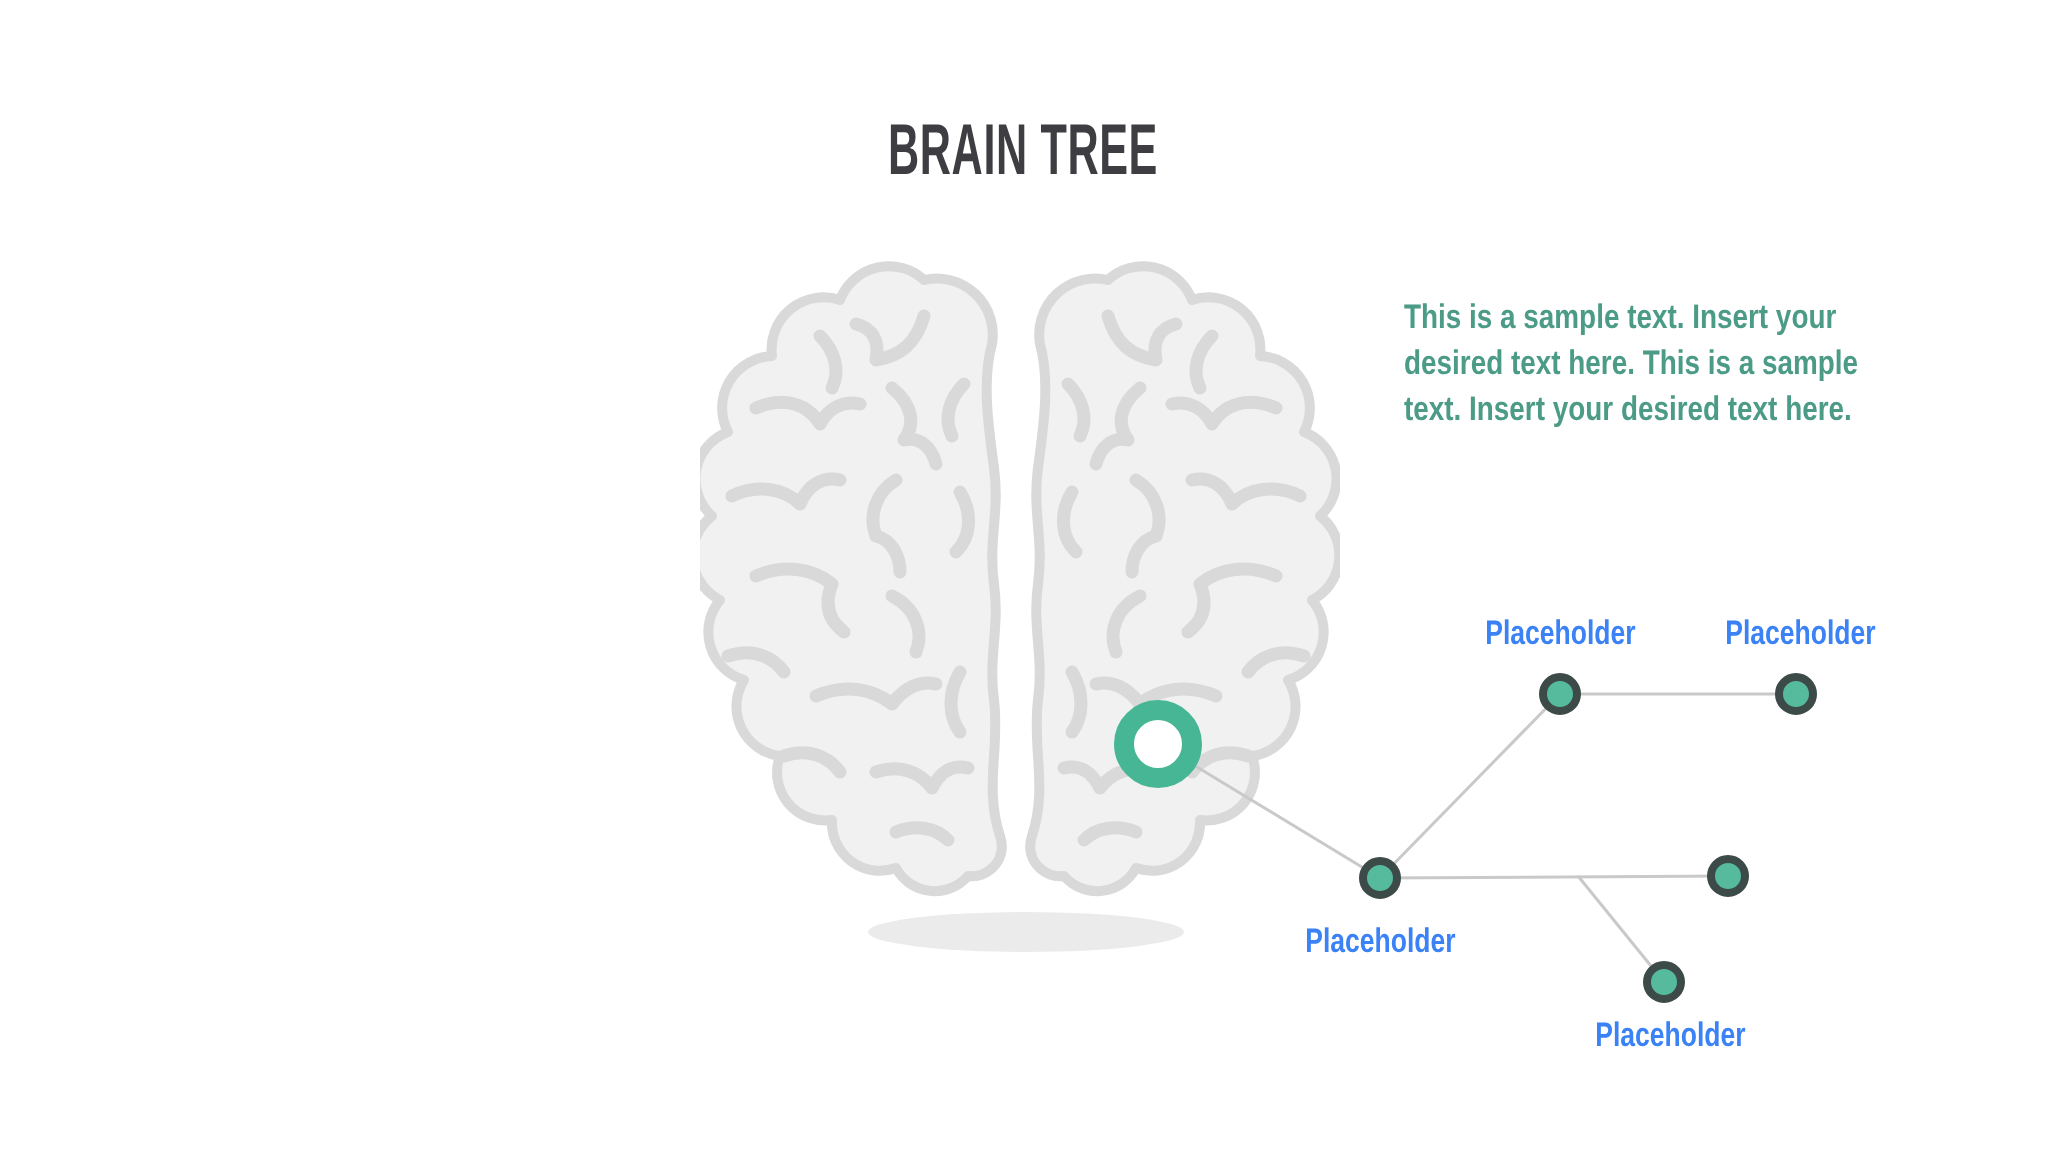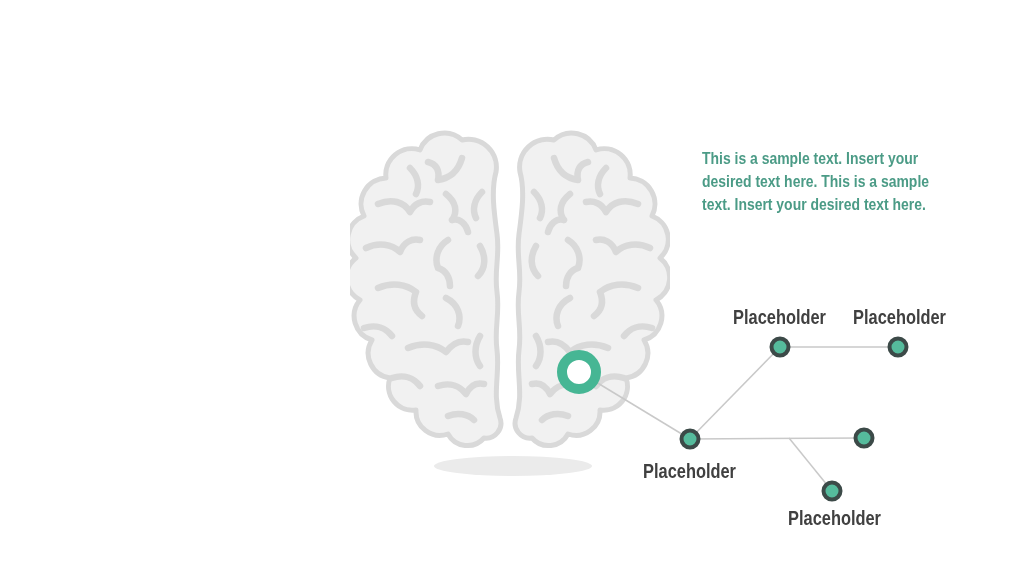--- a/index.html
+++ b/index.html
@@ -35,22 +35,22 @@
     border:10px solid #46B694;
     border-radius:50%;
     background:#ffffff;
     box-sizing:content-box;
   }
   
   .node-label{
     position:absolute;
     width:160px;
     text-align:center;
-    color:#404040;
-    font-size:21px;line-height:17px;font-weight:700;
+    color:#3b82f6;
+    font-size:17px;line-height:17px;font-weight:700;
   }
   .node-label span{
     display:inline-block;
     transform:scaleX(0.78);
     transform-origin:center;
     white-space:nowrap;
   }
   .label-hub{left:610px;top:462px;}
   .label-top-left{left:700px;top:308px;}
   .label-top-right{left:820px;top:308px;}
@@ -127,20 +127,23 @@
       <circle cx="690" cy="439" r="8.5"></circle>
       <circle cx="780" cy="347" r="8.5"></circle>
       <circle cx="898" cy="347" r="8.5"></circle>
       <circle cx="864" cy="438" r="8.5"></circle>
       <circle cx="832" cy="491" r="8.5"></circle>
     </g>
   </svg>
 
   <div class="marker-ring"></div>
 
+  <div class="title-wrap">
+    <span class="title-text">BRAIN TREE</span>
+  </div>
 
   <div class="description">
     <div>This is a sample text. Insert your</div>
     <div>desired text here. This is a sample</div>
     <div>text. Insert your desired text here.</div>
   </div>
 
   <div class="node-label label-hub">
     <span>Placeholder</span>
   </div>

